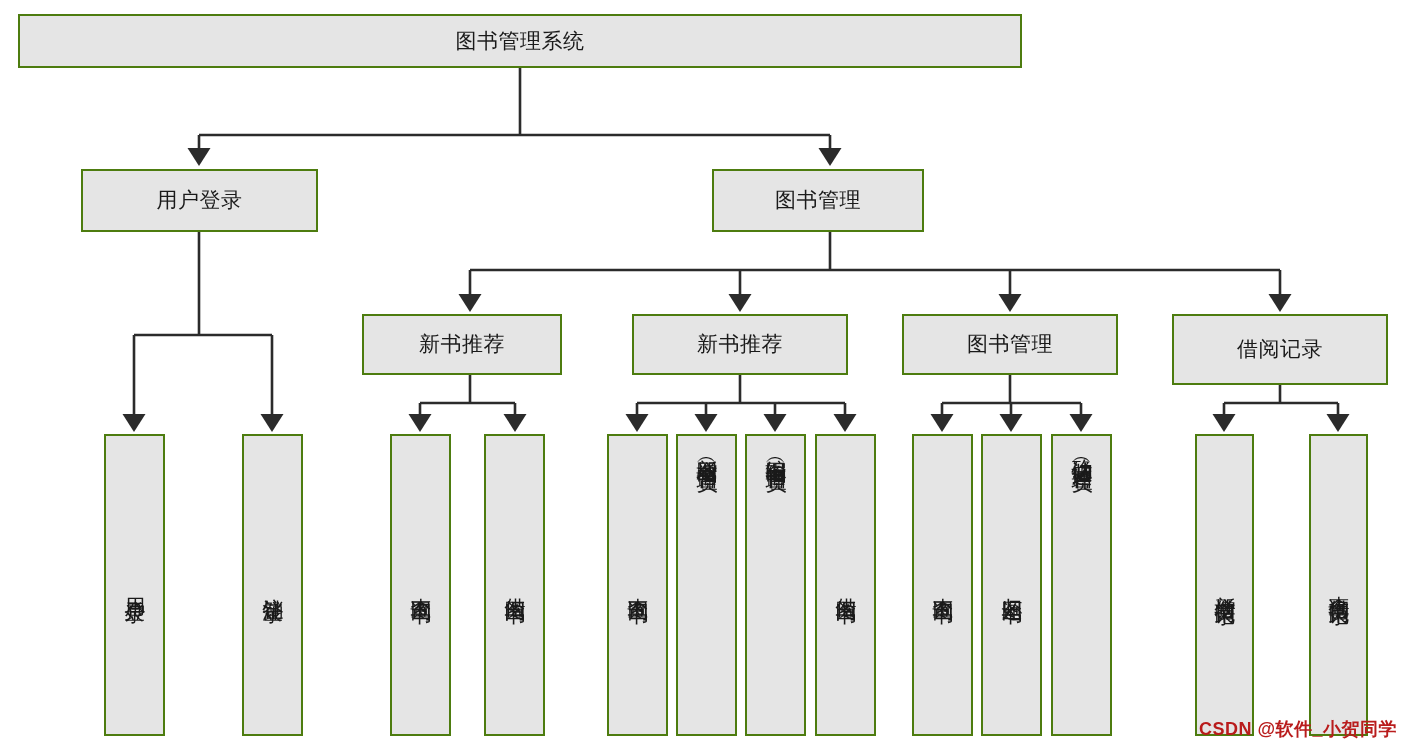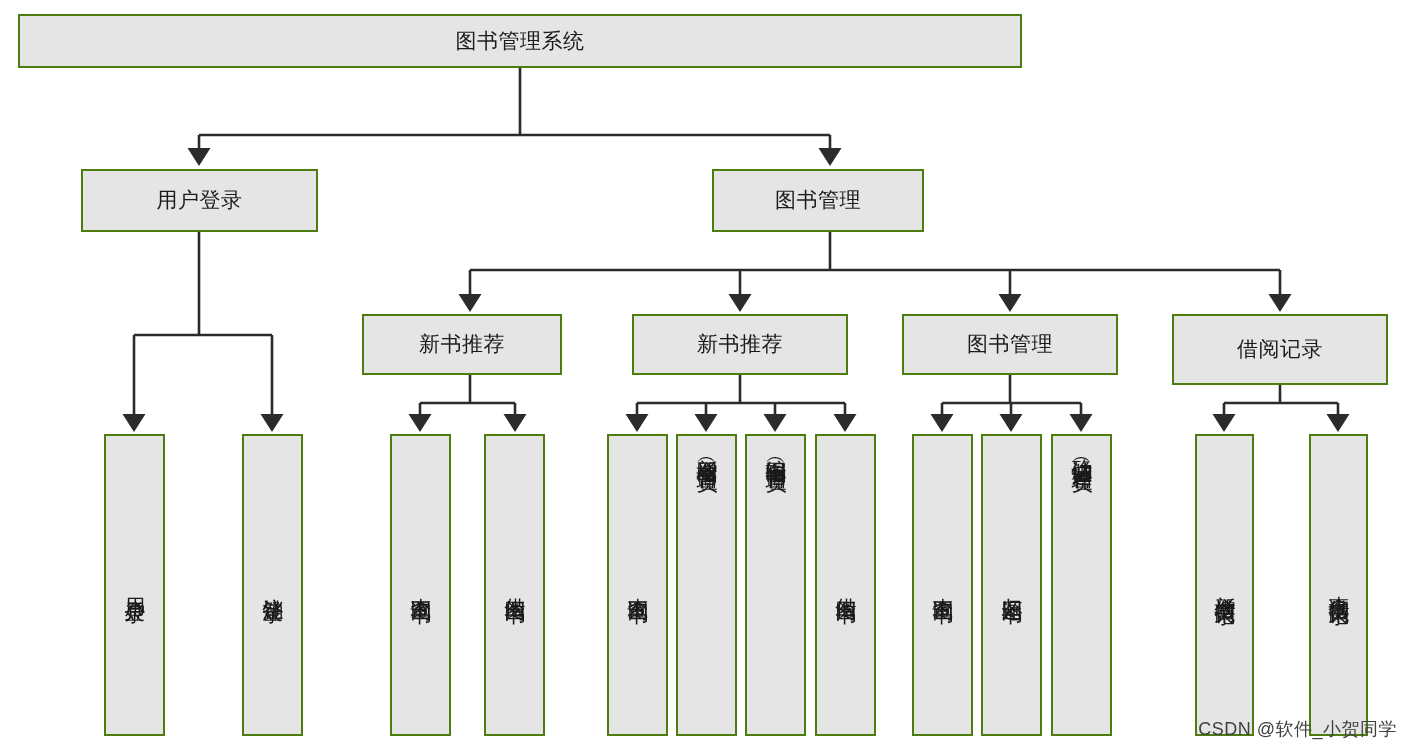--- a/index.html
+++ b/index.html
@@ -59,24 +59,25 @@
   }
   .node.vertical.centered {
     align-items: center;
     padding-top: 0;
   }
   .watermark {
     position: absolute;
     right: 8px;
     bottom: 6px;
     font-size: 18px;
-    color: #404040;
+    color: #b91c1c;
     letter-spacing: 0.5px;
     white-space: nowrap;
     pointer-events: none;
+    font-weight: bold;
   }
 </style>
 </head>
 <body>
 
 <div id="diagram-root">
 
   <svg id="diagram-svg" viewBox="0 0 1405 747" xmlns="http://www.w3.org/2000/svg">
     <defs>
       <marker id="arrowhead" markerWidth="9" markerHeight="9" refX="3.2" refY="4.5" orient="auto" markerUnits="strokeWidth">

